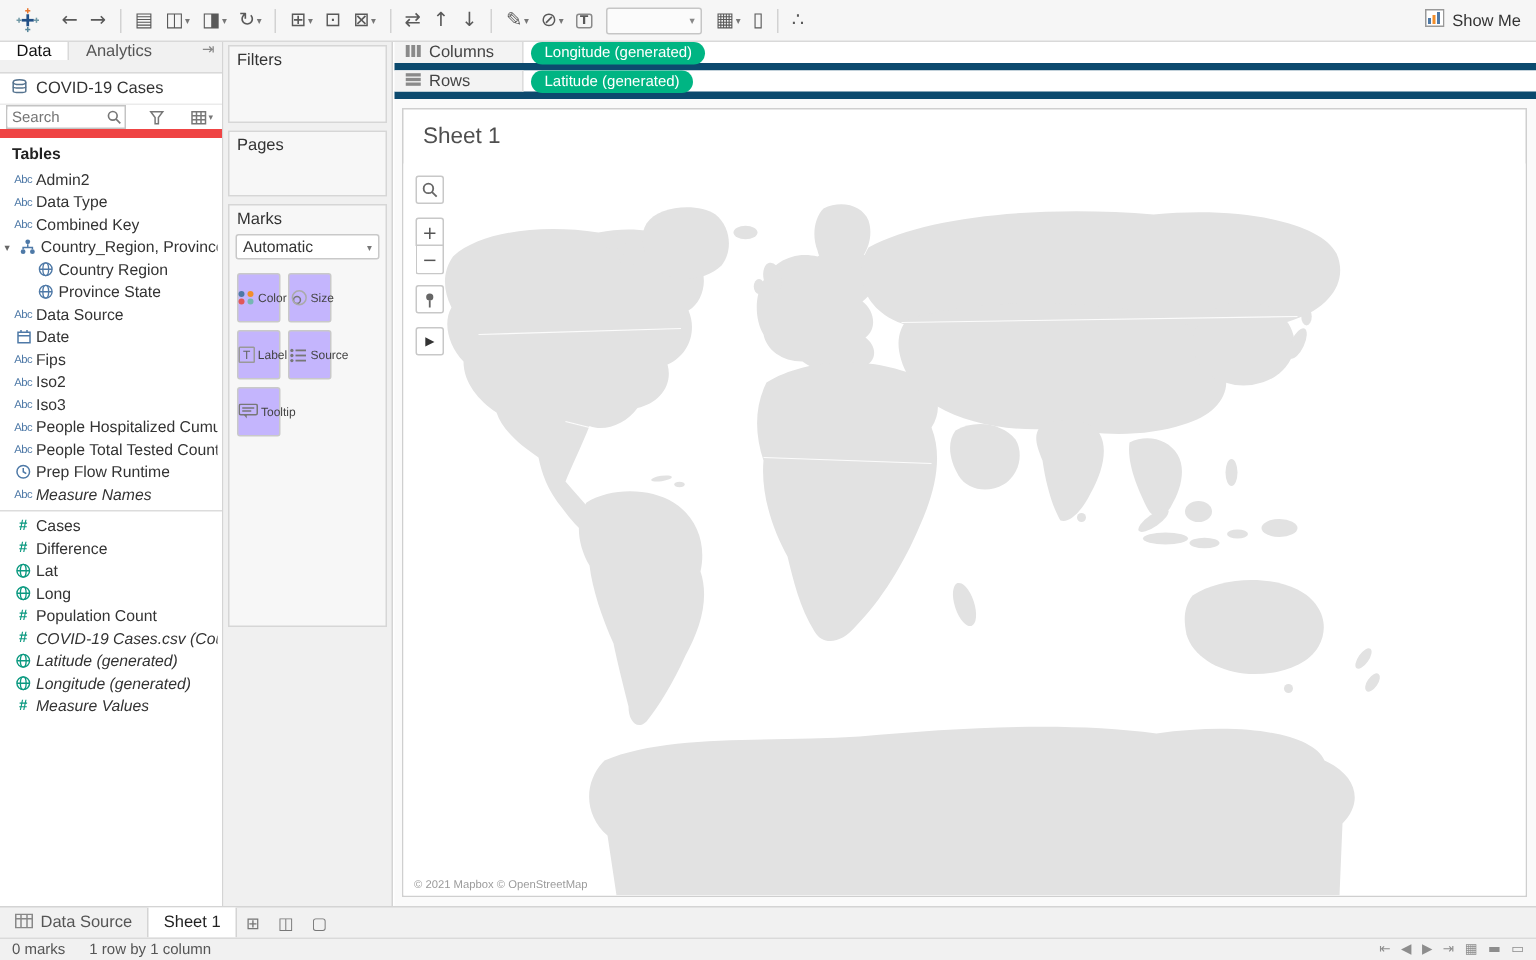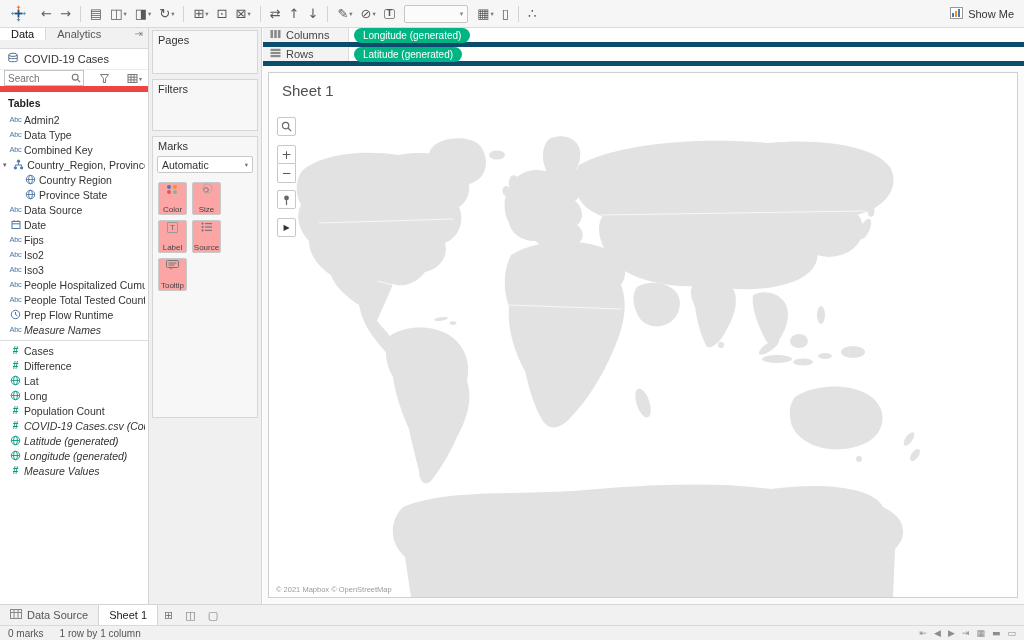--- a/index.html
+++ b/index.html
@@ -45,21 +45,21 @@
   
   .cardpanel{position:absolute;top:28px;left:149px;width:113px;bottom:36px;background:#f0f0f0;border-right:1px solid #d4d4d4;padding:2px 3px}
   .card{border:1px solid #d6d6d6;background:#f7f7f7;margin-bottom:5px}
   .card-label{padding:3px 5px;color:#333}
   .card.pages{height:44px}
   .card.filters{height:52px}
   .card.marks{height:282px}
   .marks-select{margin:1px 4px 7px;height:17px;border:1px solid #c9c9c9;background:#fff;border-radius:2px;display:flex;align-items:center;justify-content:space-between;padding:0 4px;font-size:10.5px;color:#333}
   .marks-select .dd{font-size:6.5px;color:#777;font-family:"DejaVu Sans",sans-serif}
   .marks-buttons{display:flex;flex-wrap:wrap;gap:5px;padding:2px 5px}
-  .mark-btn{width:29px;height:33px;border:1px solid #c9c9c9;border-radius:2px;background:#fca5a5;display:flex;flex-direction:column;align-items:center;justify-content:space-between;gap:2px}
+  .mark-btn{width:29px;height:33px;border:1px solid #c9c9c9;border-radius:2px;background:#c4b5fd;display:flex;flex-direction:row;align-items:center;justify-content:space-between;gap:2px}
   .mk-label{font-size:8px;color:#444}
   .mk-ic{height:12px;display:flex;align-items:center}
   .mk-color{display:grid;grid-template-columns:5px 5px;gap:1px}
   .mk-color i{width:4px;height:4px;border-radius:50%;display:block}
   .mk-T{font-size:8px;color:#666;border:1px solid #999;padding:0 2px;border-radius:1px}
 
   
   .main{position:absolute;top:28px;left:263px;right:0;bottom:36px;background:#fafafa}
   .shelf{height:19px;background:#fff;border-bottom:5px solid #0c4a6e;display:flex;align-items:center}
   .shelf-label{width:86px;min-width:86px;height:100%;background:#f3f3f3;border-right:1px solid #dcdcdc;display:flex;align-items:center;gap:5px;padding:0 7px;color:#444}
@@ -408,25 +408,25 @@
       <div class="field-row">
         <span class="field-icon">
           <span class="ic-hash" style="color:#0c9a81">#</span>
         </span>
         <span class="field-label italic">Measure Values</span>
       </div>
     </div>
 </div>
 
 <div class="cardpanel">
+  <div class="card filters">
+    <div class="card-label">Filters</div>
+  </div>
   <div class="card pages">
     <div class="card-label">Pages</div>
-  </div>
-  <div class="card filters">
-    <div class="card-label">Filters</div>
   </div>
   <div class="card marks">
     <div class="card-label">Marks</div>
     <div class="marks-select">
       <span>Automatic</span>
       <span class="dd">▾</span>
     </div>
     <div class="marks-buttons">
         <div class="mark-btn">
           <span class="mk-ic">

